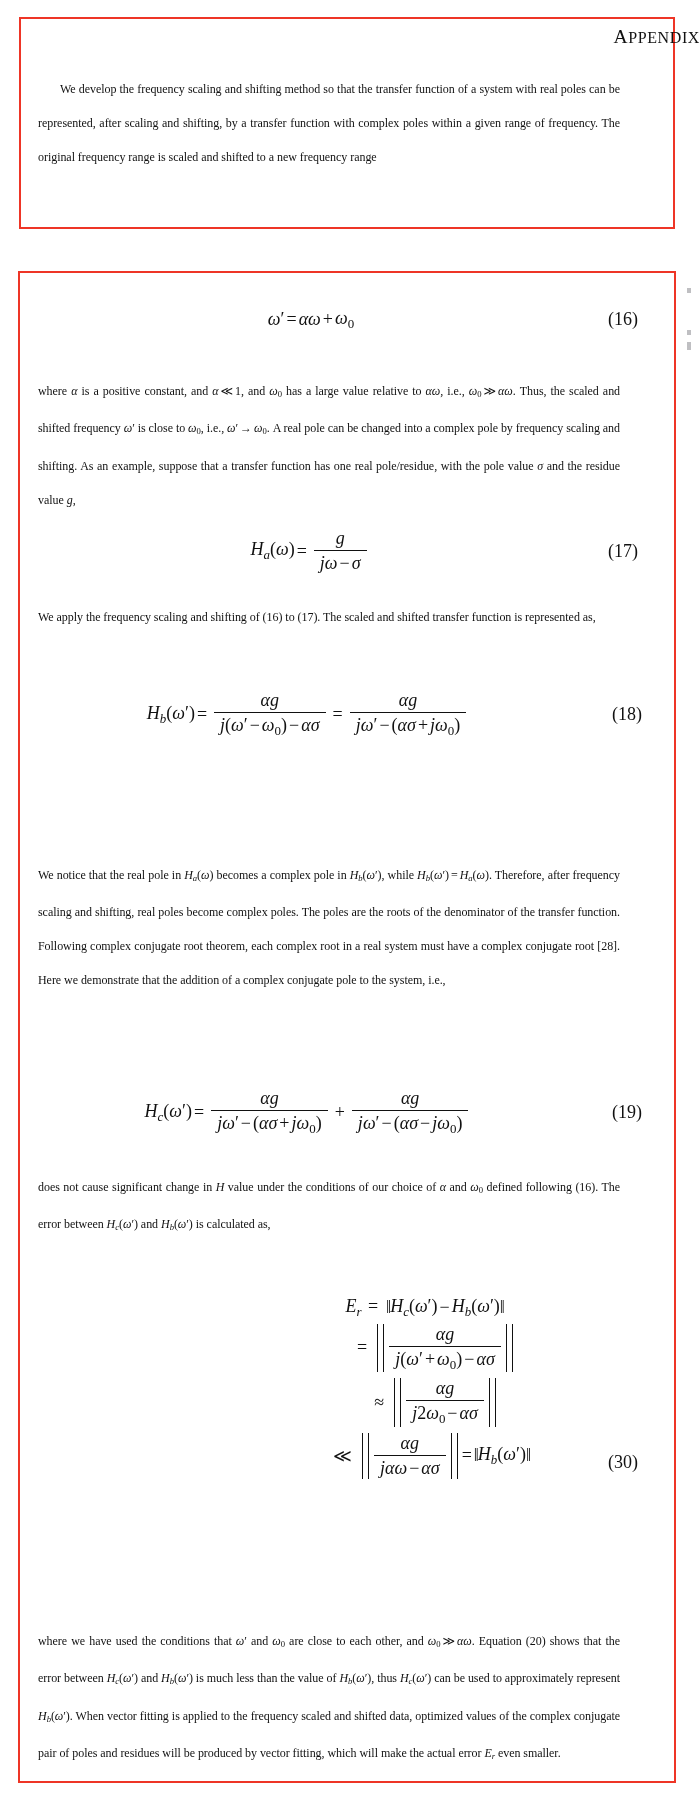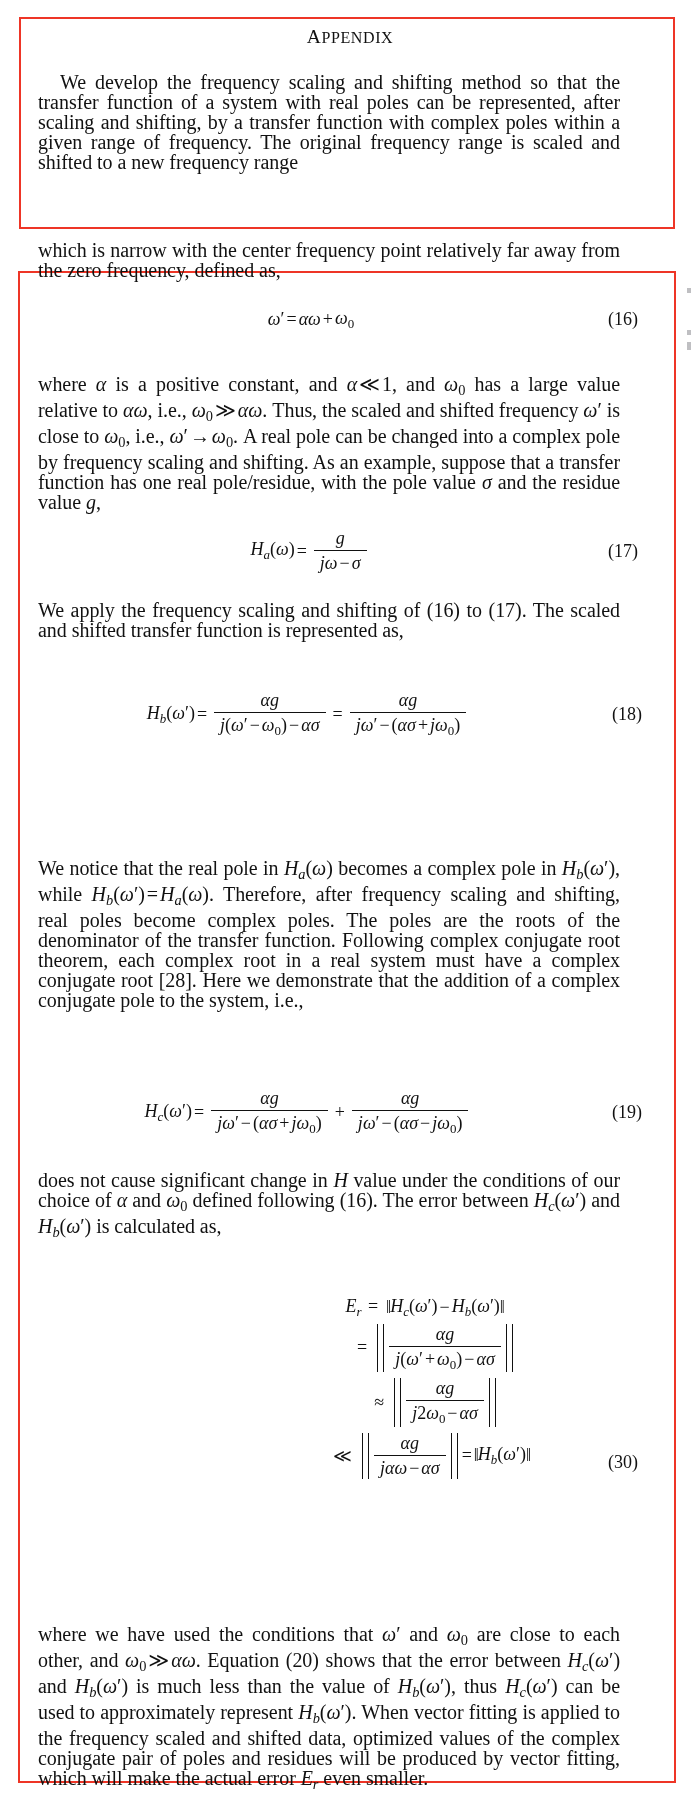--- a/index.html
+++ b/index.html
@@ -32,31 +32,31 @@
   #box-1 { left: 19px;  top: 17px;  width: 656px; height: 212px; }
   #box-2 { left: 18px;  top: 271px; width: 658px; height: 1512px; }
 
   
   .col {
     position: absolute;
     left: 38px;
     width: 582px;
     text-align: justify;
     text-justify: inter-word;
-    font-size: 20px;
-    line-height: 20px;
+    font-size: 12px;
+    line-height: 34px;
     letter-spacing: -0.05px;
   }
 
   .appendix-title {
     position: absolute;
     left: 0;
     top: 26px;
     width: 700px;
-    text-align: center;
+    text-align: right;
     font-size: 16px;
     letter-spacing: 0.6px;
   }
   .appendix-title .cap { font-size: 19.5px; }
 
   p.para {
     margin: 0;
     text-indent: 0;
   }
   p.para.indent { text-indent: 22px; }
@@ -161,23 +161,20 @@
   <div class="margin-fleck" style="left:687px; top:288px;"></div>
   <div class="margin-fleck" style="left:687px; top:330px;"></div>
   <div class="margin-fleck" style="left:687px; top:342px; height:8px;"></div>
 
   <div class="appendix-title"><span class="cap">A</span><span>PPENDIX</span></div>
 
   <div class="col" style="top:72px;">
     <p class="para indent">We develop the frequency scaling and shifting method so that the transfer function of a system with real poles can be represented, after scaling and shifting, by a transfer function with complex poles within a given range of frequency. The original frequency range is scaled and shifted to a new frequency range</p>
   </div>
 
-  <div class="col" style="top:240px;">
-    <p class="para">which is narrow with the center frequency point relatively far away from the zero frequency, defined as,</p>
-  </div>
 
   <div class="eq-row" style="top:308px;">
     <div class="eq-body">
       <span class="mi"><span>ω</span><span class="prime">′</span></span>
       <span class="op">=</span>
       <span class="mi">α</span>
         <span class="mi">ω</span>
       <span class="op">+</span>
       <span class="mi"><span>ω</span><span class="subn">0</span></span>
     </div>

